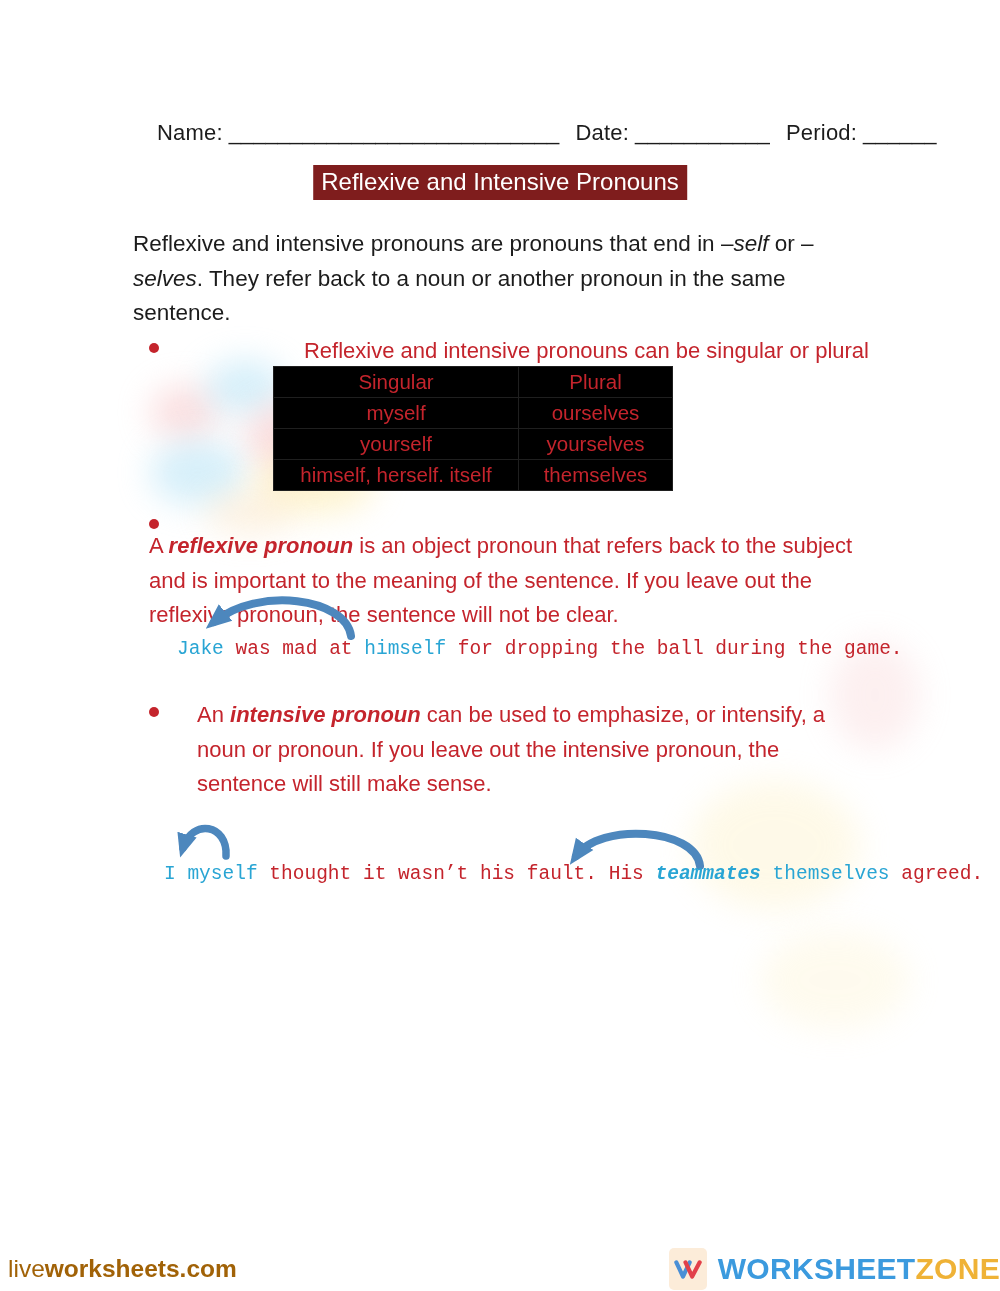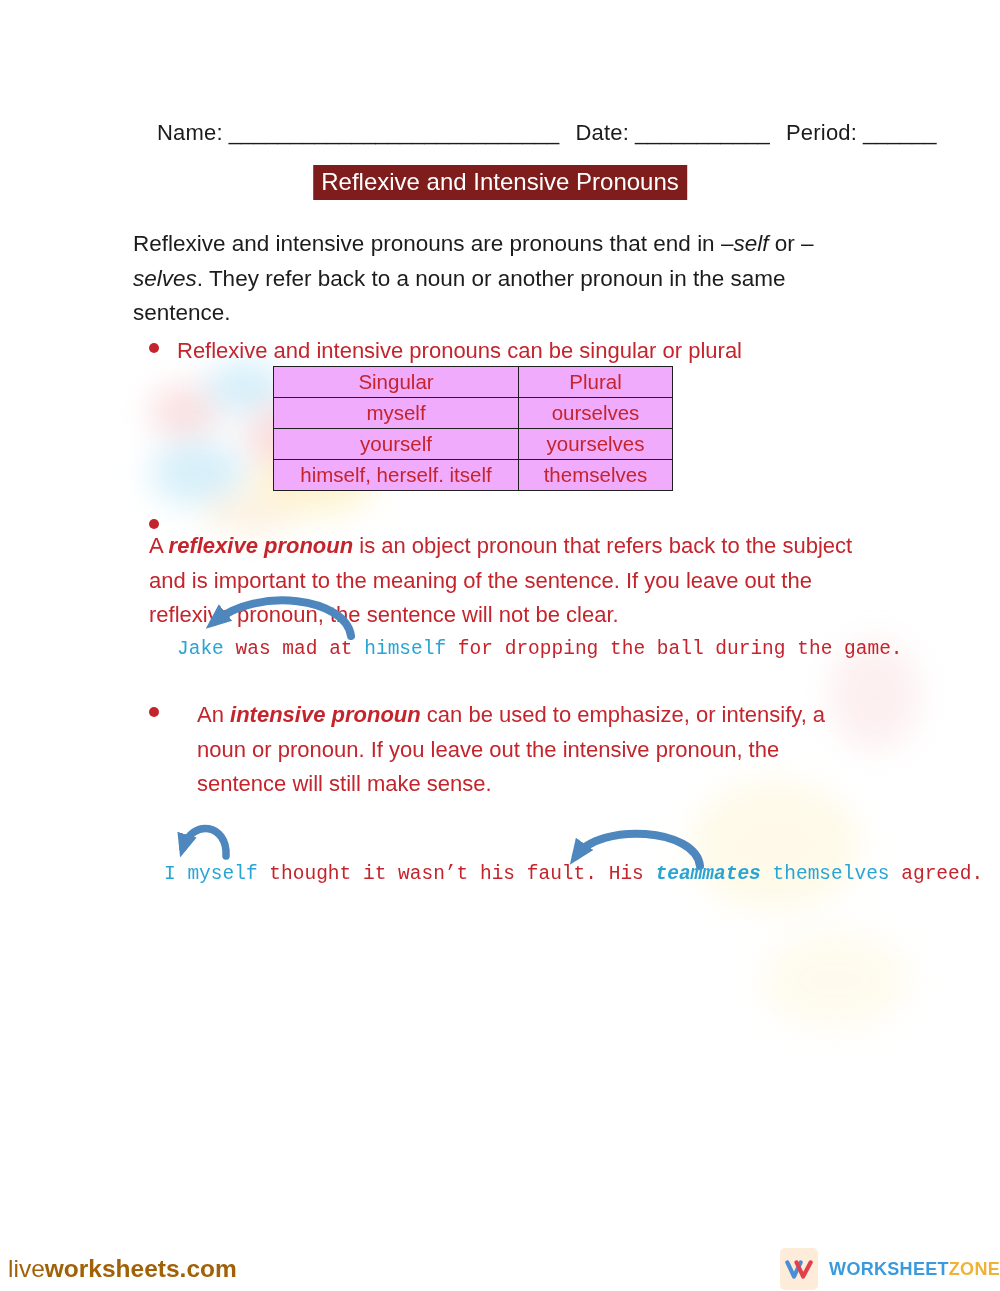--- a/index.html
+++ b/index.html
@@ -31,36 +31,36 @@
     background:#7f1d1d;color:#fff;
     font-size:24px;line-height:32px;padding:1px 8px 2px 8px;
     white-space:nowrap;
   }
 
   .intro{
     position:absolute;left:118px;top:212px;width:748px;margin:15px;
     font-size:22.5px;line-height:34.6px;
   }
 
-  .bullet{position:absolute;display:flex;}
+  .bullet{position:absolute;display:flex;justify-content:space-between;}
   .bullet .dot{
     flex:0 0 auto;width:10px;height:10px;border-radius:50%;
     background:var(--red,#c4242c);margin:9px 18px 0 0;
   }
   .bullet p{margin:0;font-size:22px;line-height:34.5px;color:var(--red,#c4242c);}
   .bullet-1{left:149px;top:334px;width:720px;}
   .bullet-2{left:149px;top:510px;width:724px;flex-direction:column;}
   .bullet-3{left:149px;top:698px;width:724px;gap:20px;}
 
   table.pron{
     position:absolute;left:273px;top:366px;
     border-collapse:collapse;table-layout:fixed;
   }
   table.pron td,table.pron th{
-    border:1.6px solid #1f1f1f;background:#f0abfc;
+    border:1.6px solid #1f1f1f;background:#000000;
     font-size:20.5px;font-weight:400;color:var(--red,#c4242c);
     text-align:center;height:30px;padding:0 4px;line-height:1.1;
   }
   .col-sing{width:245px;}
   .col-plur{width:154px;}
 
   .arrow-svg{position:absolute;}
 
   .example{
     position:absolute;margin:0;font-size:19.5px;line-height:26px;
@@ -84,21 +84,21 @@
   .footer-left .bd{font-weight:700;}
 
   .footer-right{
     position:absolute;right:0;top:1246px;height:45px;
     display:flex;align-items:center;gap:11px;cursor:pointer;
   }
   .logo-square{
     width:38px;height:42px;border-radius:5px;background:#fcecd9;
     display:flex;align-items:center;justify-content:center;
   }
-  .brand{font-size:18px;font-weight:700;letter-spacing:.3px;white-space:nowrap;line-height:1;text-align:center;}
+  .brand{font-size:30px;font-weight:700;letter-spacing:.3px;white-space:nowrap;line-height:1;text-align:center;}
   .brand .p1{color:var(--brand_blue,#3b9ade);}
   .brand .p2{color:var(--brand_orange,#efb236);}
 </style>
 </head>
 <body>
 
 <div class="page">
 
   <div class="blob b-pink" style="left:150px;top:385px;width:70px;height:55px;opacity:.5"></div>
   <div class="blob b-blue" style="left:205px;top:360px;width:80px;height:55px;opacity:.5"></div>

